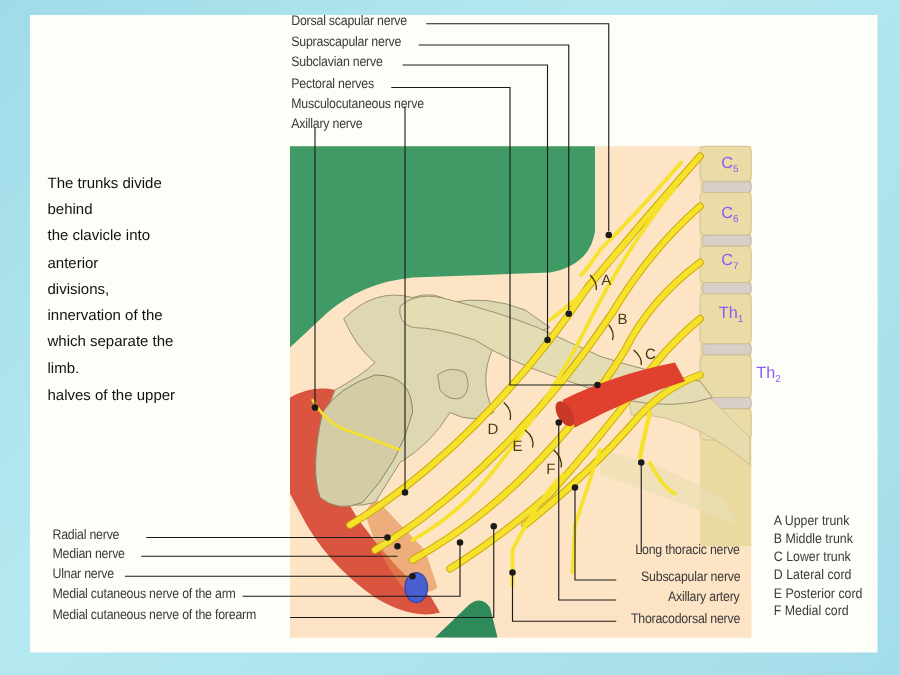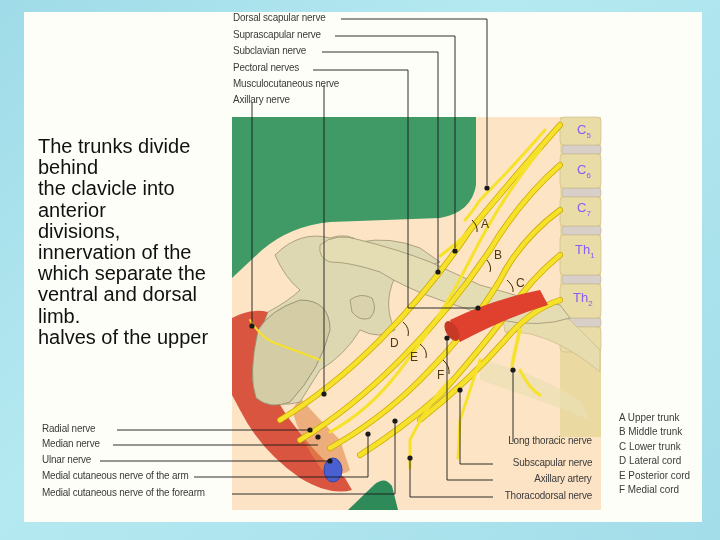--- a/index.html
+++ b/index.html
@@ -8,21 +8,21 @@
     background: linear-gradient(135deg, #9fdbe8 0%, #b5e9f1 40%, #a3dde9 100%);
     font-family: "Liberation Sans", sans-serif;
   }
   .slide {
     position:absolute; left:24px; top:12px; width:678px; height:510px;
     background:#fefef8;
   }
   .caption {
     position:absolute; left:38px; top:136px; width:170px;
     font-family: "Liberation Sans", sans-serif;
-    font-size:20px; line-height:21.2px; color:#111;
+    font-size:12px; line-height:21.2px; color:#111;
   }
   .caption span { display:block; white-space:nowrap; }
   .fig { position:absolute; left:0; top:0; width:720px; height:540px; }
   .lbl {
     position:absolute; font-family:"Liberation Sans", sans-serif;
     font-size:11px; color:#3a3a3a; white-space:nowrap; letter-spacing:-0.2px;
     transform: scaleX(0.9); transform-origin:left center;
   }
   .lbl.r { transform-origin:right center; text-align:right; }
   .vert {
@@ -45,21 +45,20 @@
 <div class="slide"></div>
 
 <div class="caption">
   <span>The trunks divide</span>
   <span>behind</span>
   <span>the clavicle into</span>
   <span>anterior</span>
   <span>divisions,</span>
   <span>innervation of the</span>
   <span>which separate the</span>
-  <span>ventral and dorsal</span>
   <span>limb.</span>
   <span>halves of the upper</span>
 </div>
 
 <svg class="fig" viewBox="0 0 720 540" xmlns="http://www.w3.org/2000/svg">
 
   <rect x="232" y="117" width="369" height="393" fill="#fde4c4"></rect>
 
   <rect x="232" y="480" width="369" height="30" fill="#fce3c6"></rect>
 
@@ -188,21 +187,21 @@
 
 <div class="lbl r" style="right:128px;top:434px;">Long thoracic nerve</div>
 <div class="lbl r" style="right:128px;top:456px;">Subscapular nerve</div>
 <div class="lbl r" style="right:128px;top:472px;">Axillary artery</div>
 <div class="lbl r" style="right:128px;top:489px;">Thoracodorsal nerve</div>
 
 <div class="vert" style="left:577px;top:122px;"><span>C</span><sub>5</sub></div>
 <div class="vert" style="left:577px;top:162px;"><span>C</span><sub>6</sub></div>
 <div class="vert" style="left:577px;top:200px;"><span>C</span><sub>7</sub></div>
 <div class="vert" style="left:575px;top:242px;"><span>Th</span><sub>1</sub></div>
-<div class="vert" style="left:573px;top:290px;"><span>Th</span><sub>2</sub></div>
+<div class="vert" style="left:605px;top:290px;"><span>Th</span><sub>2</sub></div>
 
 <div class="seg" style="left:481px;top:217px;">A</div>
 <div class="seg" style="left:494px;top:248px;">B</div>
 <div class="seg" style="left:516px;top:276px;">C</div>
 <div class="seg" style="left:390px;top:336px;">D</div>
 <div class="seg" style="left:410px;top:350px;">E</div>
 <div class="seg" style="left:437px;top:368px;">F</div>
 
 <div class="legend">
   <span>A Upper trunk</span>

